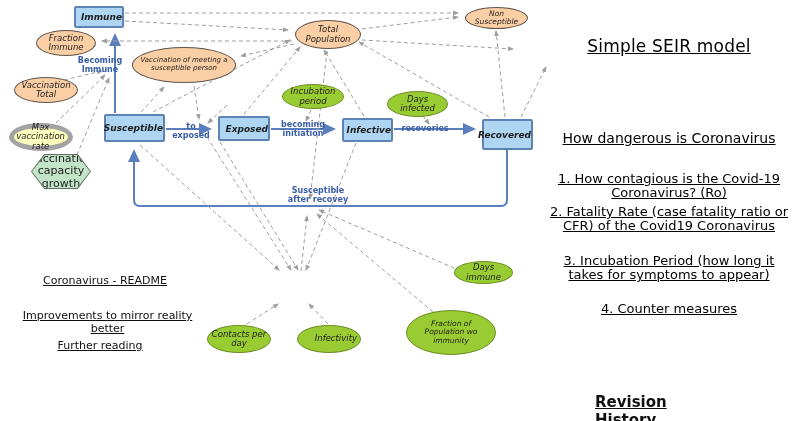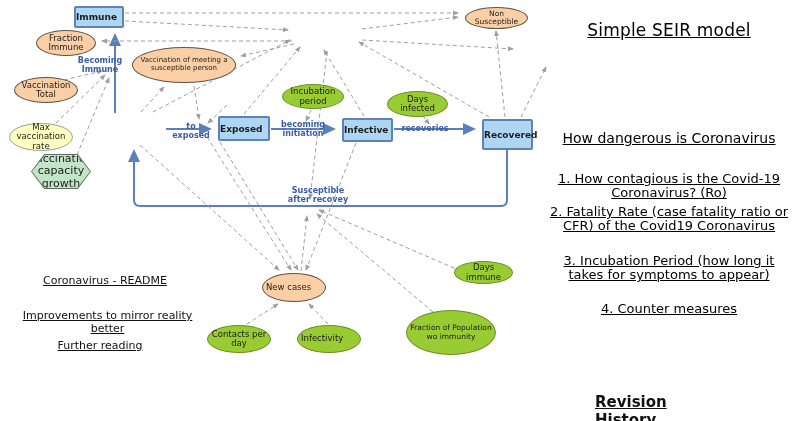--- a/index.html
+++ b/index.html
@@ -1,39 +1,39 @@
 <!DOCTYPE html>
 <html><head>
 <meta charset="utf-8">
 <style>
   html,body{margin:0;padding:0;background:#fff;}
   #stage{position:relative;width:800px;height:421px;background:#fff;overflow:hidden;
          font-family:"DejaVu Sans",sans-serif;}
   svg.wires{position:absolute;left:0;top:0;width:800px;height:421px;}
-  .node{position:absolute;display:flex;align-items:center;justify-content:flex-start;
-        text-align:center;box-sizing:border-box;color:#1c1c1c;}
+  .node{position:absolute;display:flex;align-items:center;justify-content:flex-end;
+        text-align:center;box-sizing:border-box;color:#1c1c1c;font-style:italic;}
   .stock{background:#aed6f2;border:2px solid #5c83b4;border-radius:2px;
          font-size:9px;font-weight:700;}
   .ellipse{border-radius:50%;font-size:8.5px;line-height:1.1;padding:1px 3px;}
   .peach{background:#fbcfa5;border:1px solid #5f5248;}
   .green{background:#99cc33;border:1px solid #6b8e23;}
-  .yellow{background:#ffffbf;border:1px solid #a3a3a3;}
+  .yellow{background:#ffffbf;border:5px solid #a3a3a3;}
   .hexwrap{position:absolute;}
   .hex-border,.hex-fill{clip-path:polygon(22% 0,78% 0,100% 50%,78% 100%,22% 100%,0 50%);}
   .hex-border{width:100%;height:100%;background:#5f6f5f;display:flex;align-items:center;justify-content:center;}
   .hex-fill{position:absolute;left:1px;top:1px;right:1px;bottom:1px;background:#c2e4c8;
             display:flex;align-items:center;justify-content:center;text-align:center;
             font-size:11px;line-height:1.1;color:#1c1c1c;}
   .flowlabel{position:absolute;color:#3a5da8;font-size:8px;line-height:1.15;
              text-align:center;font-weight:600;}
   .textlink{position:absolute;color:#111;font-size:11px;text-align:center;
             text-decoration:underline;cursor:pointer;}
   .rightcol{position:absolute;left:540px;top:0;width:258px;color:#000;}
   .rc{position:absolute;width:100%;text-align:center;text-decoration:underline;}
-  .rc-title{font-size:17px;letter-spacing:.2px;}
+  .rc-title{font-size:17px;letter-spacing:.2px;margin-top:16px;}
   .rc-h{font-size:14px;}
   .rc-item{font-size:13px;line-height:1.1;}
   .rc-rev{font-size:15px;font-weight:600;text-align:left;}
   .small7{font-size:7px;}
   .small75{font-size:7.5px;}
 </style>
 </head>
 <body>
 
 <div id="stage">
@@ -86,44 +86,47 @@
       <path d="M461,271 L319,210" marker-end="url(#da)"></path>
       <path d="M433,312 L317,214" marker-end="url(#da)"></path>
       <path d="M327,51 L310,199" marker-end="url(#da)"></path>
       <path d="M301,271 L307,216" marker-end="url(#da)"></path>
     </g>
   </svg>
 
   <div class="node stock" style="left:74px;top:6px;width:50px;height:22px">
       <span>Immune</span>
     </div>
+  <div class="node stock" style="left:104px;top:114px;width:61px;height:28px">
+      <span>Susceptible</span>
+    </div>
   <div class="node stock" style="left:218px;top:116px;width:52px;height:25px">
       <span>Exposed</span>
     </div>
   <div class="node stock" style="left:342px;top:118px;width:51px;height:24px">
       <span>Infective</span>
     </div>
   <div class="node stock" style="left:482px;top:119px;width:51px;height:31px">
       <span>Recovered</span>
     </div>
 
   <div class="node ellipse peach" style="left:36px;top:30px;width:60px;height:26px">
       <span>Fraction Immune</span>
     </div>
   <div class="node ellipse peach" style="left:14px;top:77px;width:64px;height:26px">
       <span>Vaccination Total</span>
     </div>
   <div class="node ellipse peach small7" style="left:132px;top:47px;width:104px;height:36px">
       <span>Vaccination of meeting a susceptible person</span>
     </div>
+  <div class="node ellipse peach" style="left:295px;top:20px;width:66px;height:29px">
+      <span>Total Population</span>
+    </div>
   <div class="node ellipse peach small75" style="left:465px;top:7px;width:63px;height:22px">
       <span>Non Susceptible</span>
-    </div>
-  <div class="node ellipse peach" style="left:262px;top:273px;width:64px;height:29px">
-      <span>New cases</span>
     </div>
 
   <div class="node ellipse green" style="left:282px;top:84px;width:62px;height:25px">
       <span>Incubation period</span>
     </div>
   <div class="node ellipse green" style="left:387px;top:91px;width:61px;height:26px">
       <span>Days infected</span>
     </div>
   <div class="node ellipse green" style="left:454px;top:261px;width:59px;height:23px">
       <span>Days immune</span>

